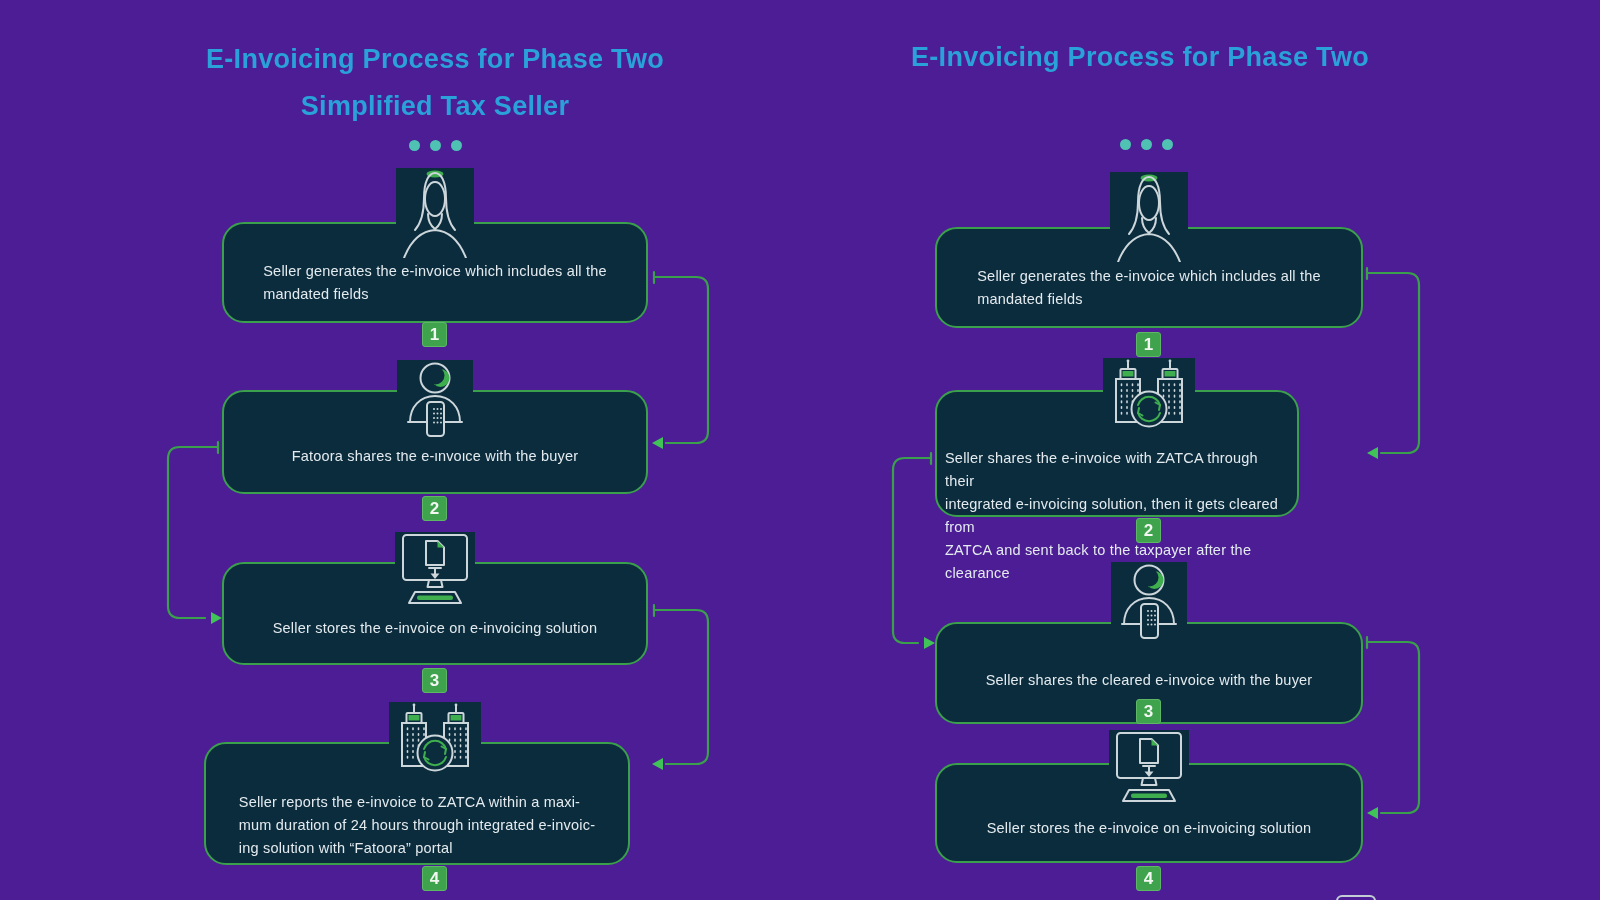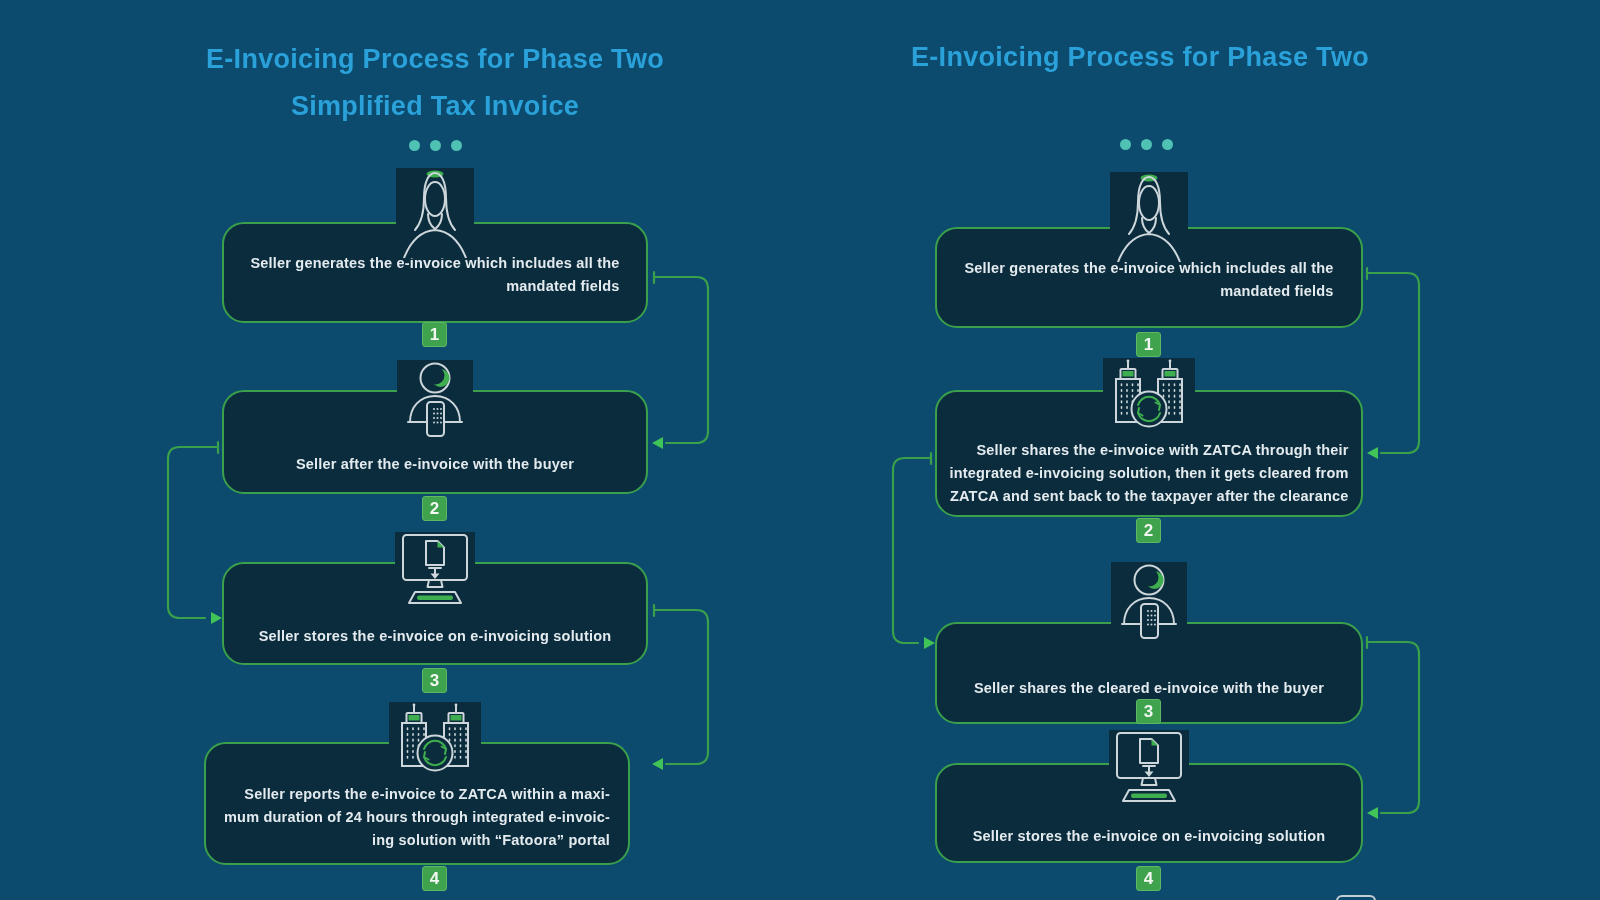--- a/index.html
+++ b/index.html
@@ -1,48 +1,48 @@
 <!DOCTYPE html>
 <html><head>
 <meta charset="utf-8">
 <style>
   html,body{margin:0;padding:0;background:#08222f;}
   .canvas{
     position:relative;width:1600px;height:900px;overflow:hidden;
-    background:#0c4a6e;
+    background:#4c1d95;
     font-family:"Liberation Sans", sans-serif;
   }
   .connectors{position:absolute;left:0;top:0;z-index:1;pointer-events:none;}
   .title{position:absolute;z-index:2;text-align:center;color:#2aa1d8;
     font-weight:bold;font-size:27px;letter-spacing:.3px;line-height:30px;margin:0;}
   #l-title1{left:150px;top:44px;width:570px;}
   #l-title2{left:150px;top:91px;width:570px;}
   #r-title1{left:855px;top:42px;width:570px;}
   #r-title2{left:855px;top:93px;width:570px;}
   .dots{position:absolute;z-index:2;display:flex;gap:10px;}
   .dots span{width:11px;height:11px;border-radius:50%;background:#4fc2b4;display:block;}
   #l-dots{left:409px;top:140px;}
   #r-dots{left:1120px;top:139px;}
   .box{
     position:absolute;z-index:2;box-sizing:border-box;
     border:2px solid #3aa04c;border-radius:22px;background:#0b2c3d;
     display:flex;flex-direction:column;align-items:center;
   }
   .box p{
-    margin:0;color:#e4ebef;font-size:14.5px;line-height:23px;text-align:right;
-    white-space:pre-line;letter-spacing:.2px;font-weight:bold;
+    margin:8px;color:#e4ebef;font-size:14.5px;line-height:23px;text-align:left;
+    white-space:pre-line;letter-spacing:.2px;
   }
   
   #l-box1{left:222px;top:222px;width:426px;height:101px;padding-top:28px;}
   #l-box2{left:222px;top:390px;width:426px;height:104px;justify-content:flex-end;padding-bottom:16px;}
   #l-box3{left:222px;top:562px;width:426px;height:103px;justify-content:flex-end;padding-bottom:15px;}
   #l-box4{left:204px;top:742px;width:426px;height:123px;padding-top:39px;}
   
   #r-box1{left:935px;top:227px;width:428px;height:101px;padding-top:28px;}
-  #r-box2{left:935px;top:390px;width:428px;height:127px;padding-top:47px;}
+  #r-box2{left:935px;top:390px;width:364px;height:127px;padding-top:47px;}
   #r-box3{left:935px;top:622px;width:428px;height:102px;justify-content:flex-end;padding-bottom:22px;}
   #r-box4{left:935px;top:763px;width:428px;height:100px;justify-content:flex-end;padding-bottom:13px;}
   .icon{position:absolute;z-index:3;background:#0b2c3d;padding:0 5px;line-height:0;}
   #l-icon1{left:396px;top:168px;}
   #l-icon2{left:397px;top:360px;}
   #l-icon3{left:395px;top:532px;}
   #l-icon4{left:389px;top:702px;}
   #r-icon1{left:1110px;top:172px;}
   #r-icon2{left:1103px;top:358px;}
   #r-icon3{left:1111px;top:562px;}
@@ -96,21 +96,21 @@
       <polygon points="652,443 663,437 663,449"></polygon>
       <polygon points="222,618 211,612 211,624"></polygon>
       <polygon points="652,764 663,758 663,770"></polygon>
       <polygon points="1367,453 1378,447 1378,459"></polygon>
       <polygon points="935,643 924,637 924,649"></polygon>
       <polygon points="1367,813 1378,807 1378,819"></polygon>
     </g>
   </svg>
 
   <h1 class="title" id="l-title1">E-Invoicing Process for Phase Two</h1>
-  <h1 class="title" id="l-title2">Simplified Tax Invoice</h1>
+  <h1 class="title" id="l-title2">Simplified Tax Seller</h1>
   <div class="dots" id="l-dots">
       <span></span>
       <span></span>
       <span></span>
     </div>
 
   <div class="icon" id="l-icon1">
     <svg width="68" height="90" viewBox="0 0 68 90" fill="none" stroke="#ccd6db" stroke-width="2" stroke-linecap="round">
       <ellipse cx="34" cy="6" rx="8.5" ry="3.4" fill="#3fae4f" stroke="none"></ellipse>
       <path d="M14 62 C21 54 23 44 23 30 C23 13 28 5 34 5 C40 5 45 13 45 30 C45 44 47 54 54 62"></path>
@@ -143,21 +143,21 @@
         <circle cx="32" cy="58" r="1"></circle>
           <circle cx="35.5" cy="58" r="1"></circle>
           <circle cx="39" cy="58" r="1"></circle>
         <circle cx="32" cy="62.5" r="1"></circle>
           <circle cx="35.5" cy="62.5" r="1"></circle>
           <circle cx="39" cy="62.5" r="1"></circle>
       </g>
     </svg>
   </div>
   <div class="box" id="l-box2">
-    <p>Seller after the e-invoice with the buyer</p>
+    <p>Fatoora shares the e-invoice with the buyer</p>
   </div>
   <div class="badge" id="l-badge2">2</div>
 
   <div class="icon" id="l-icon3">
     <svg width="70" height="78" viewBox="0 0 70 78" fill="none" stroke="#ccd6db" stroke-width="2" stroke-linecap="round" stroke-linejoin="round">
       <rect x="3" y="3" width="64" height="45" rx="3.5"></rect>
       <path d="M26 9 H37.5 L44 15.5 V33 H26 Z"></path>
       <path d="M37.5 9 L44 15.5 L37.5 15.5 Z" fill="#3fae4f" stroke="none"></path>
       <path d="M29 36 H41 M35 36 V42"></path>
       <polygon points="35,47 30.5,41.5 39.5,41.5" fill="#ccd6db" stroke="none"></polygon>

